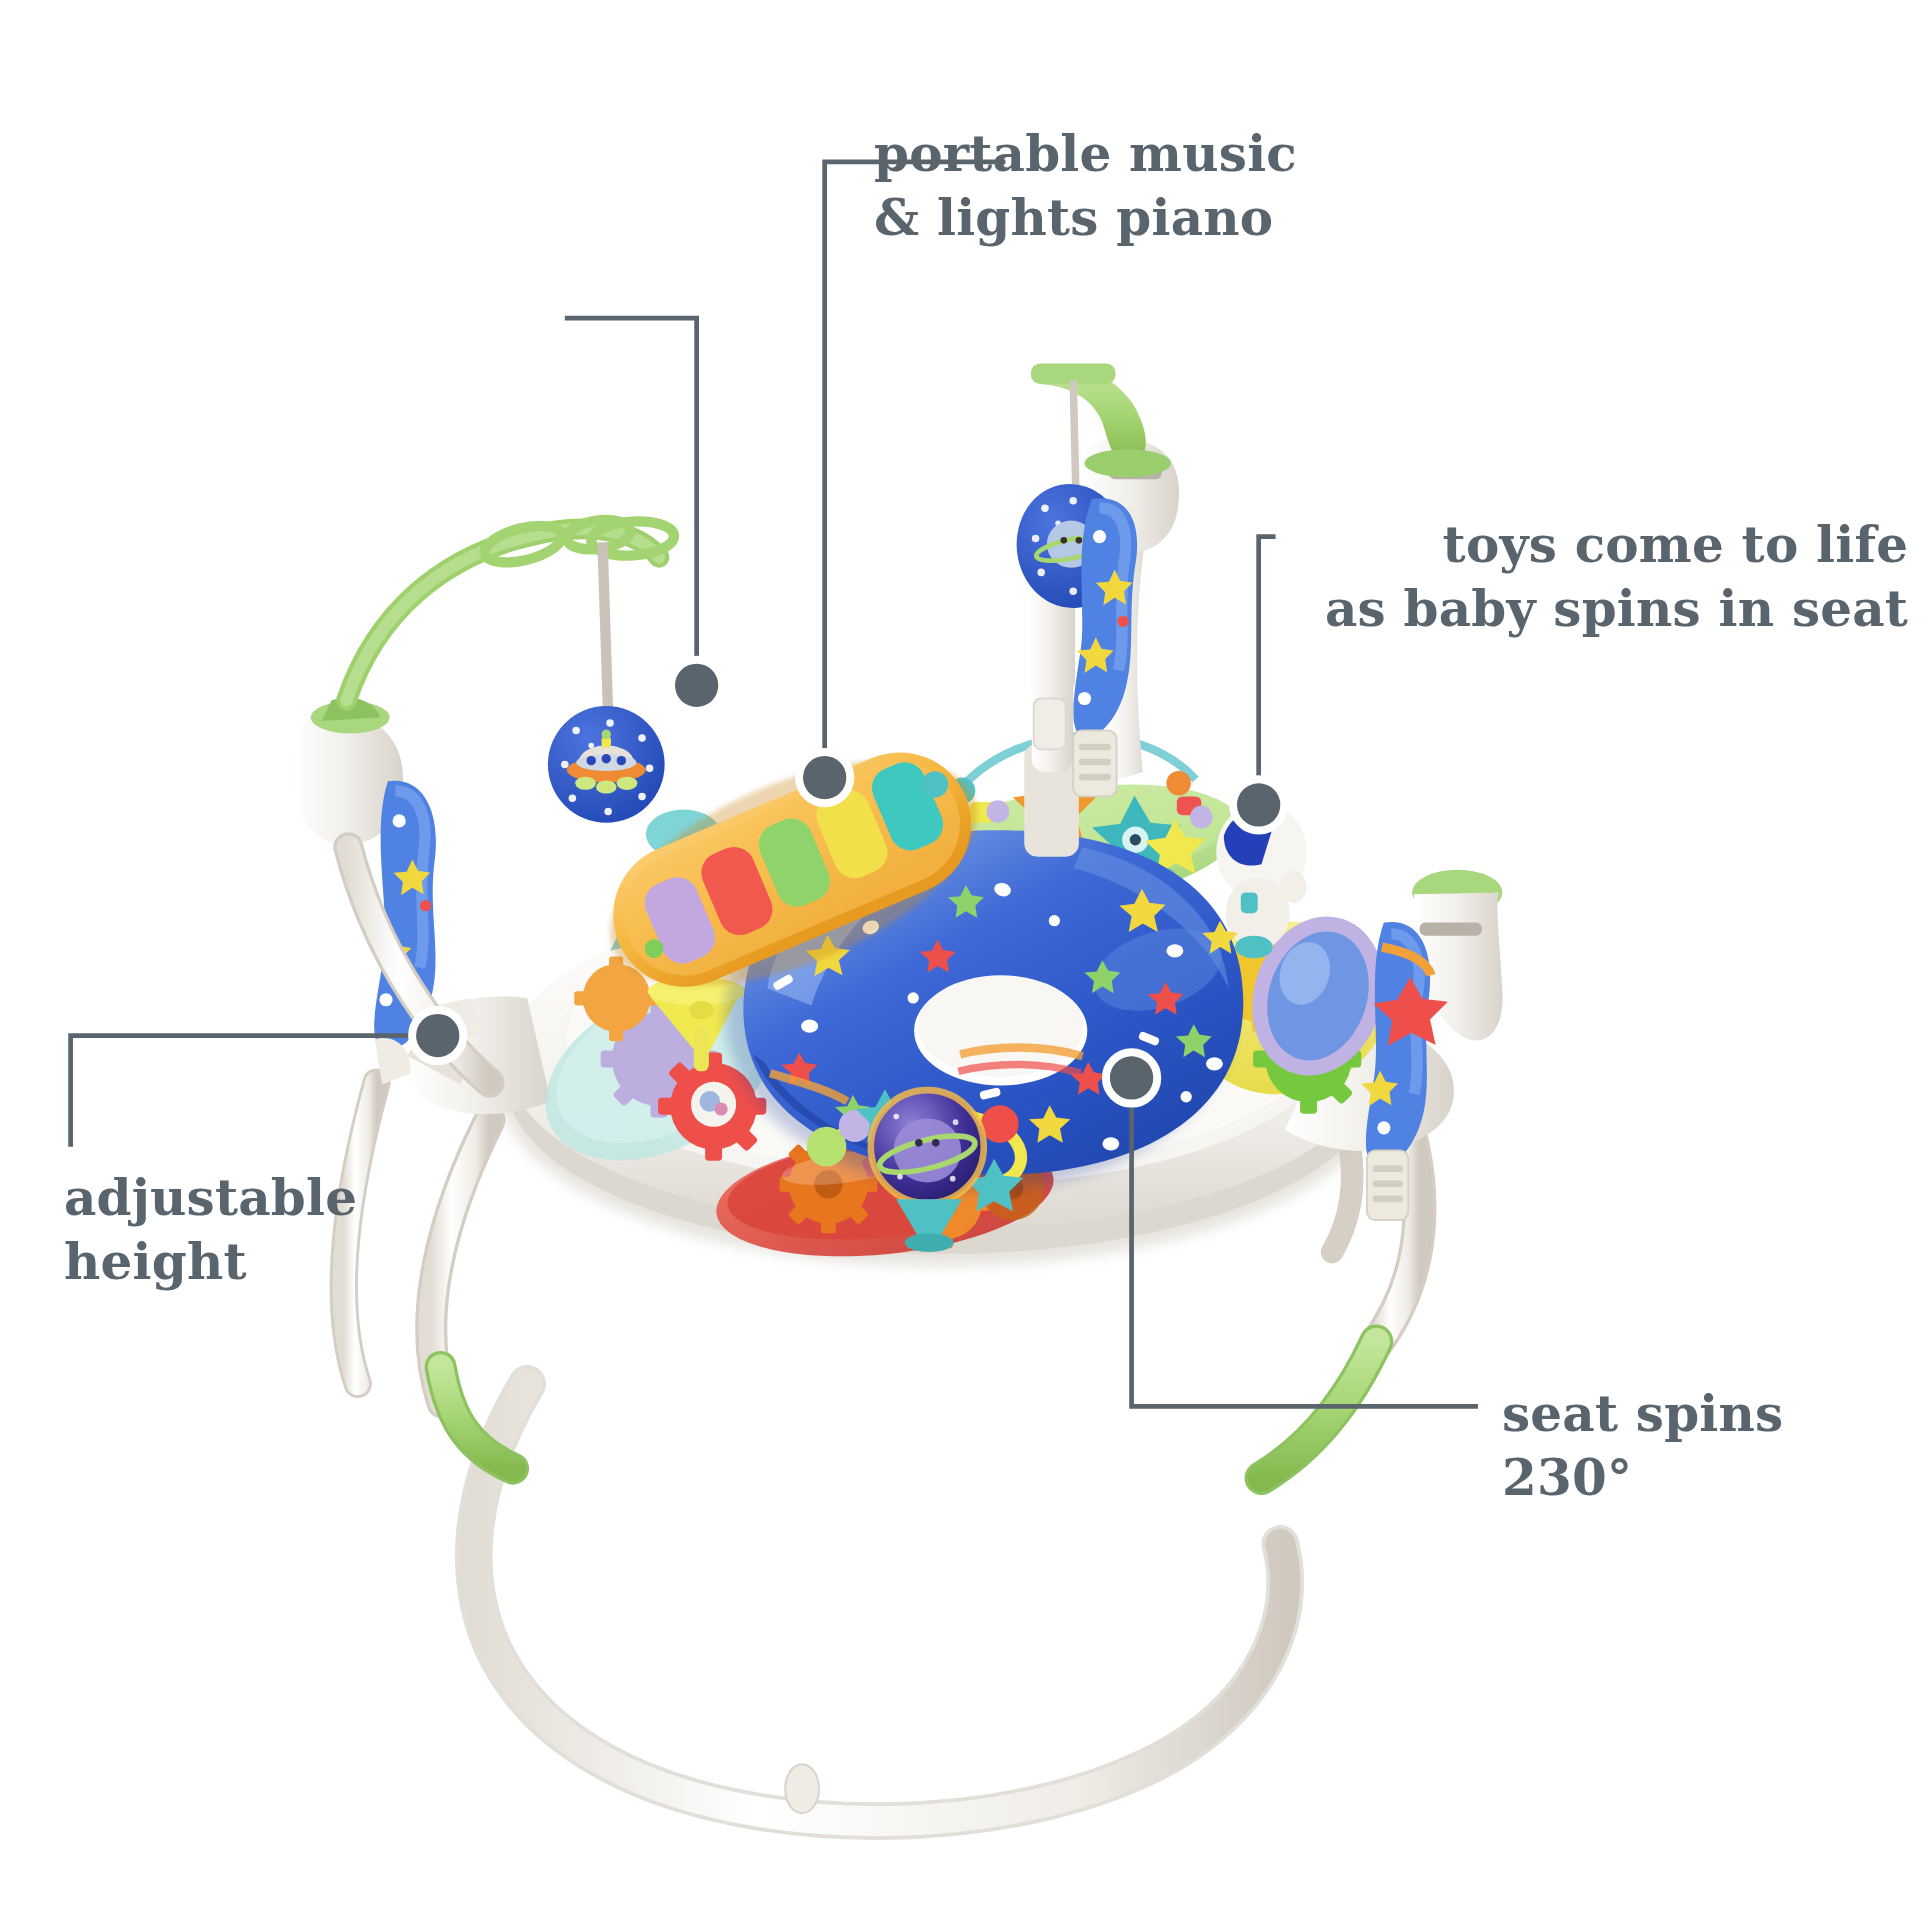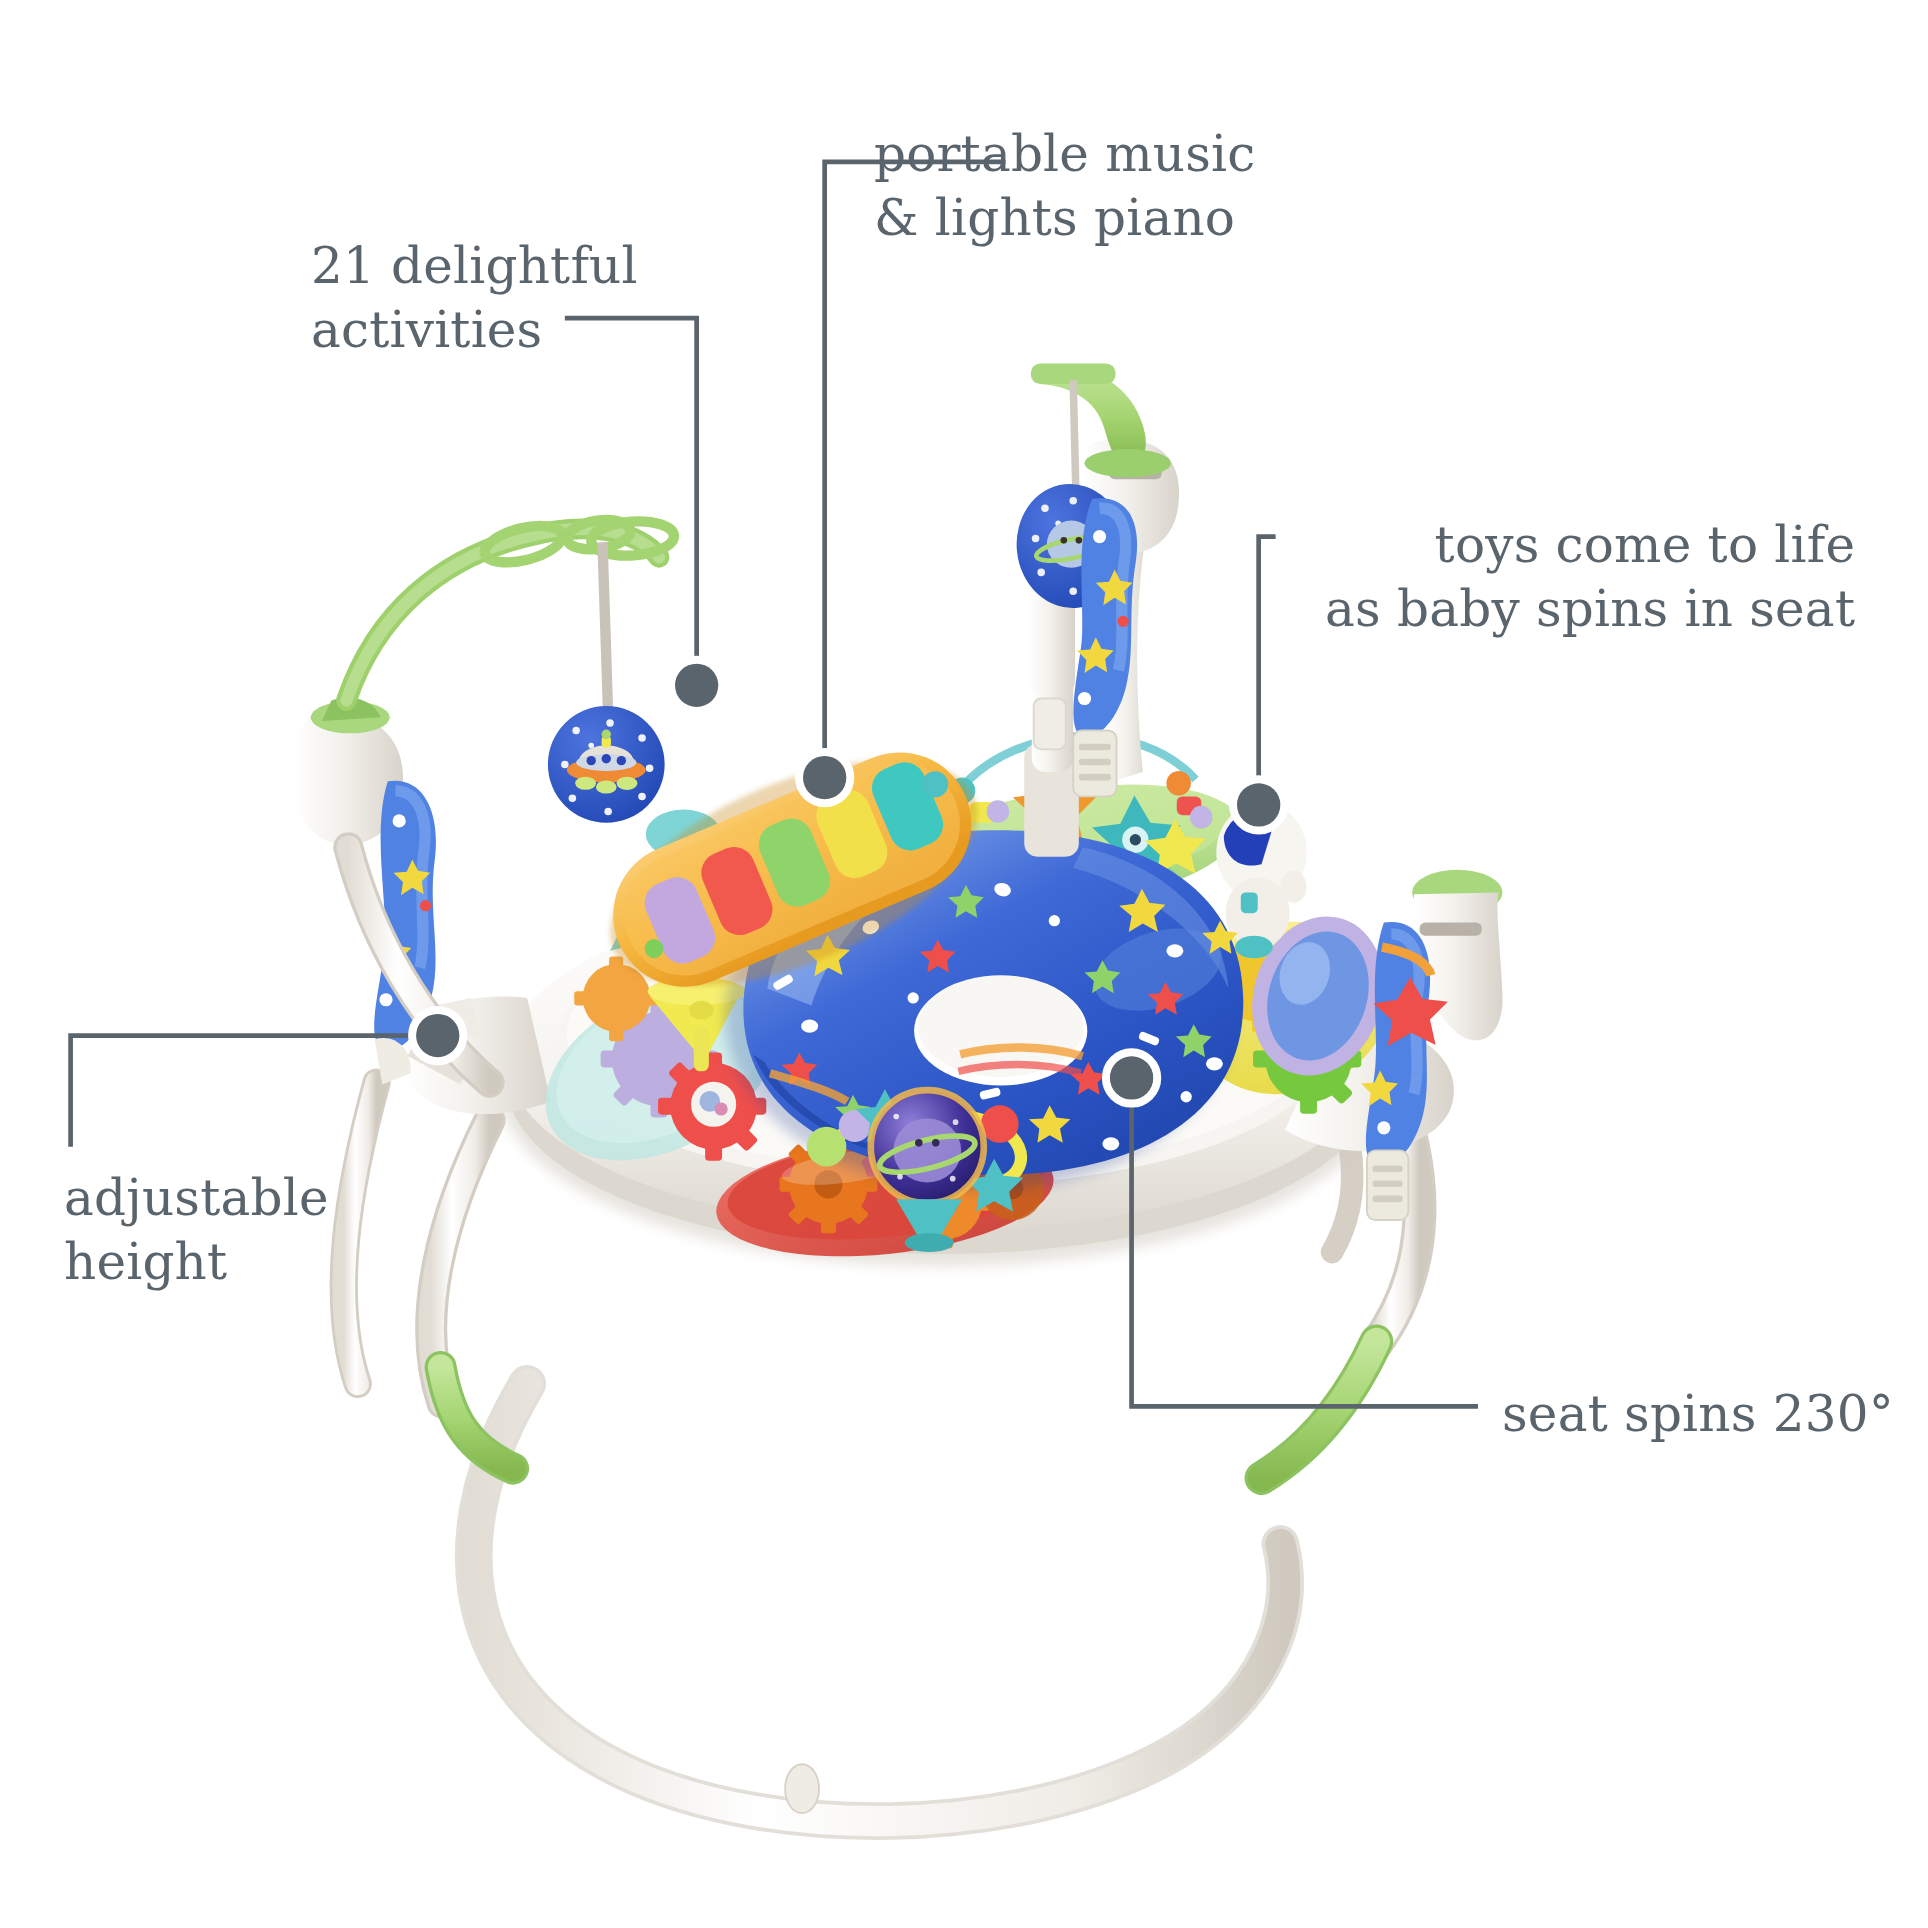--- a/index.html
+++ b/index.html
@@ -1,21 +1,21 @@
 <!DOCTYPE html>
 <html style="font-size:15px"><head>
 <meta charset="utf-8">
 <style>
   html,body{margin:0;padding:0;background:#fff;}
   body{width:1928px;height:1928px;position:relative;overflow:hidden;
        font-family:"DejaVu Serif",serif;}
   #stage{position:absolute;inset:0;width:1928px;height:1928px;background:#ffffff;}
 
   .callout-text{position:absolute;color:#5a646d;font-family:"DejaVu Serif",serif;
-     font-weight:400;font-size:50px;line-height:1.28;letter-spacing:0.2px;white-space:pre-line;}
+     font-weight:700;font-size:50px;line-height:1.28;letter-spacing:0.2px;white-space:pre-line;}
 
   svg.overlay{position:absolute;left:0;top:0;width:1928px;height:1928px;pointer-events:none;}
   svg.product{position:absolute;left:0;top:0;width:1928px;height:1928px;}
 
   .lead{fill:none;stroke:#5a646d;stroke-width:5;stroke-linecap:butt;stroke-linejoin:miter;}
   .dot{fill:#5a646d;}
   .dotring{fill:none;stroke:#ffffff;stroke-width:9;}
 </style>
 </head>
 <body>
@@ -562,22 +562,20 @@
         <circle cx="876" cy="826" r="23" class="dot"></circle>
         <circle cx="1337" cy="855" r="27" class="dotring"></circle>
         <circle cx="1337" cy="855" r="23" class="dot"></circle>
         <circle cx="465" cy="1100" r="27" class="dotring"></circle>
         <circle cx="465" cy="1100" r="23" class="dot"></circle>
         <circle cx="1202" cy="1145" r="27" class="dotring"></circle>
         <circle cx="1202" cy="1145" r="23" class="dot"></circle>
       </g>
   </svg>
 
-  <div class="callout-text" id="cap-0" style="left: 311px; top: 234px;">21 delightful
-activities</div>
   <div class="callout-text" id="cap-1" style="left: 874px; top: 122px;">portable music
 &amp; lights piano</div>
   <div class="callout-text" id="cap-2" style="left: 1325px; top: 513px; text-align: right;">toys come to life
 as baby spins in seat</div>
   <div class="callout-text" id="cap-3" style="left: 64px; top: 1166px;">adjustable
 height</div>
   <div class="callout-text" id="cap-4" style="left: 1502px; top: 1382px;">seat spins 230°</div>
 
 </div>
 

